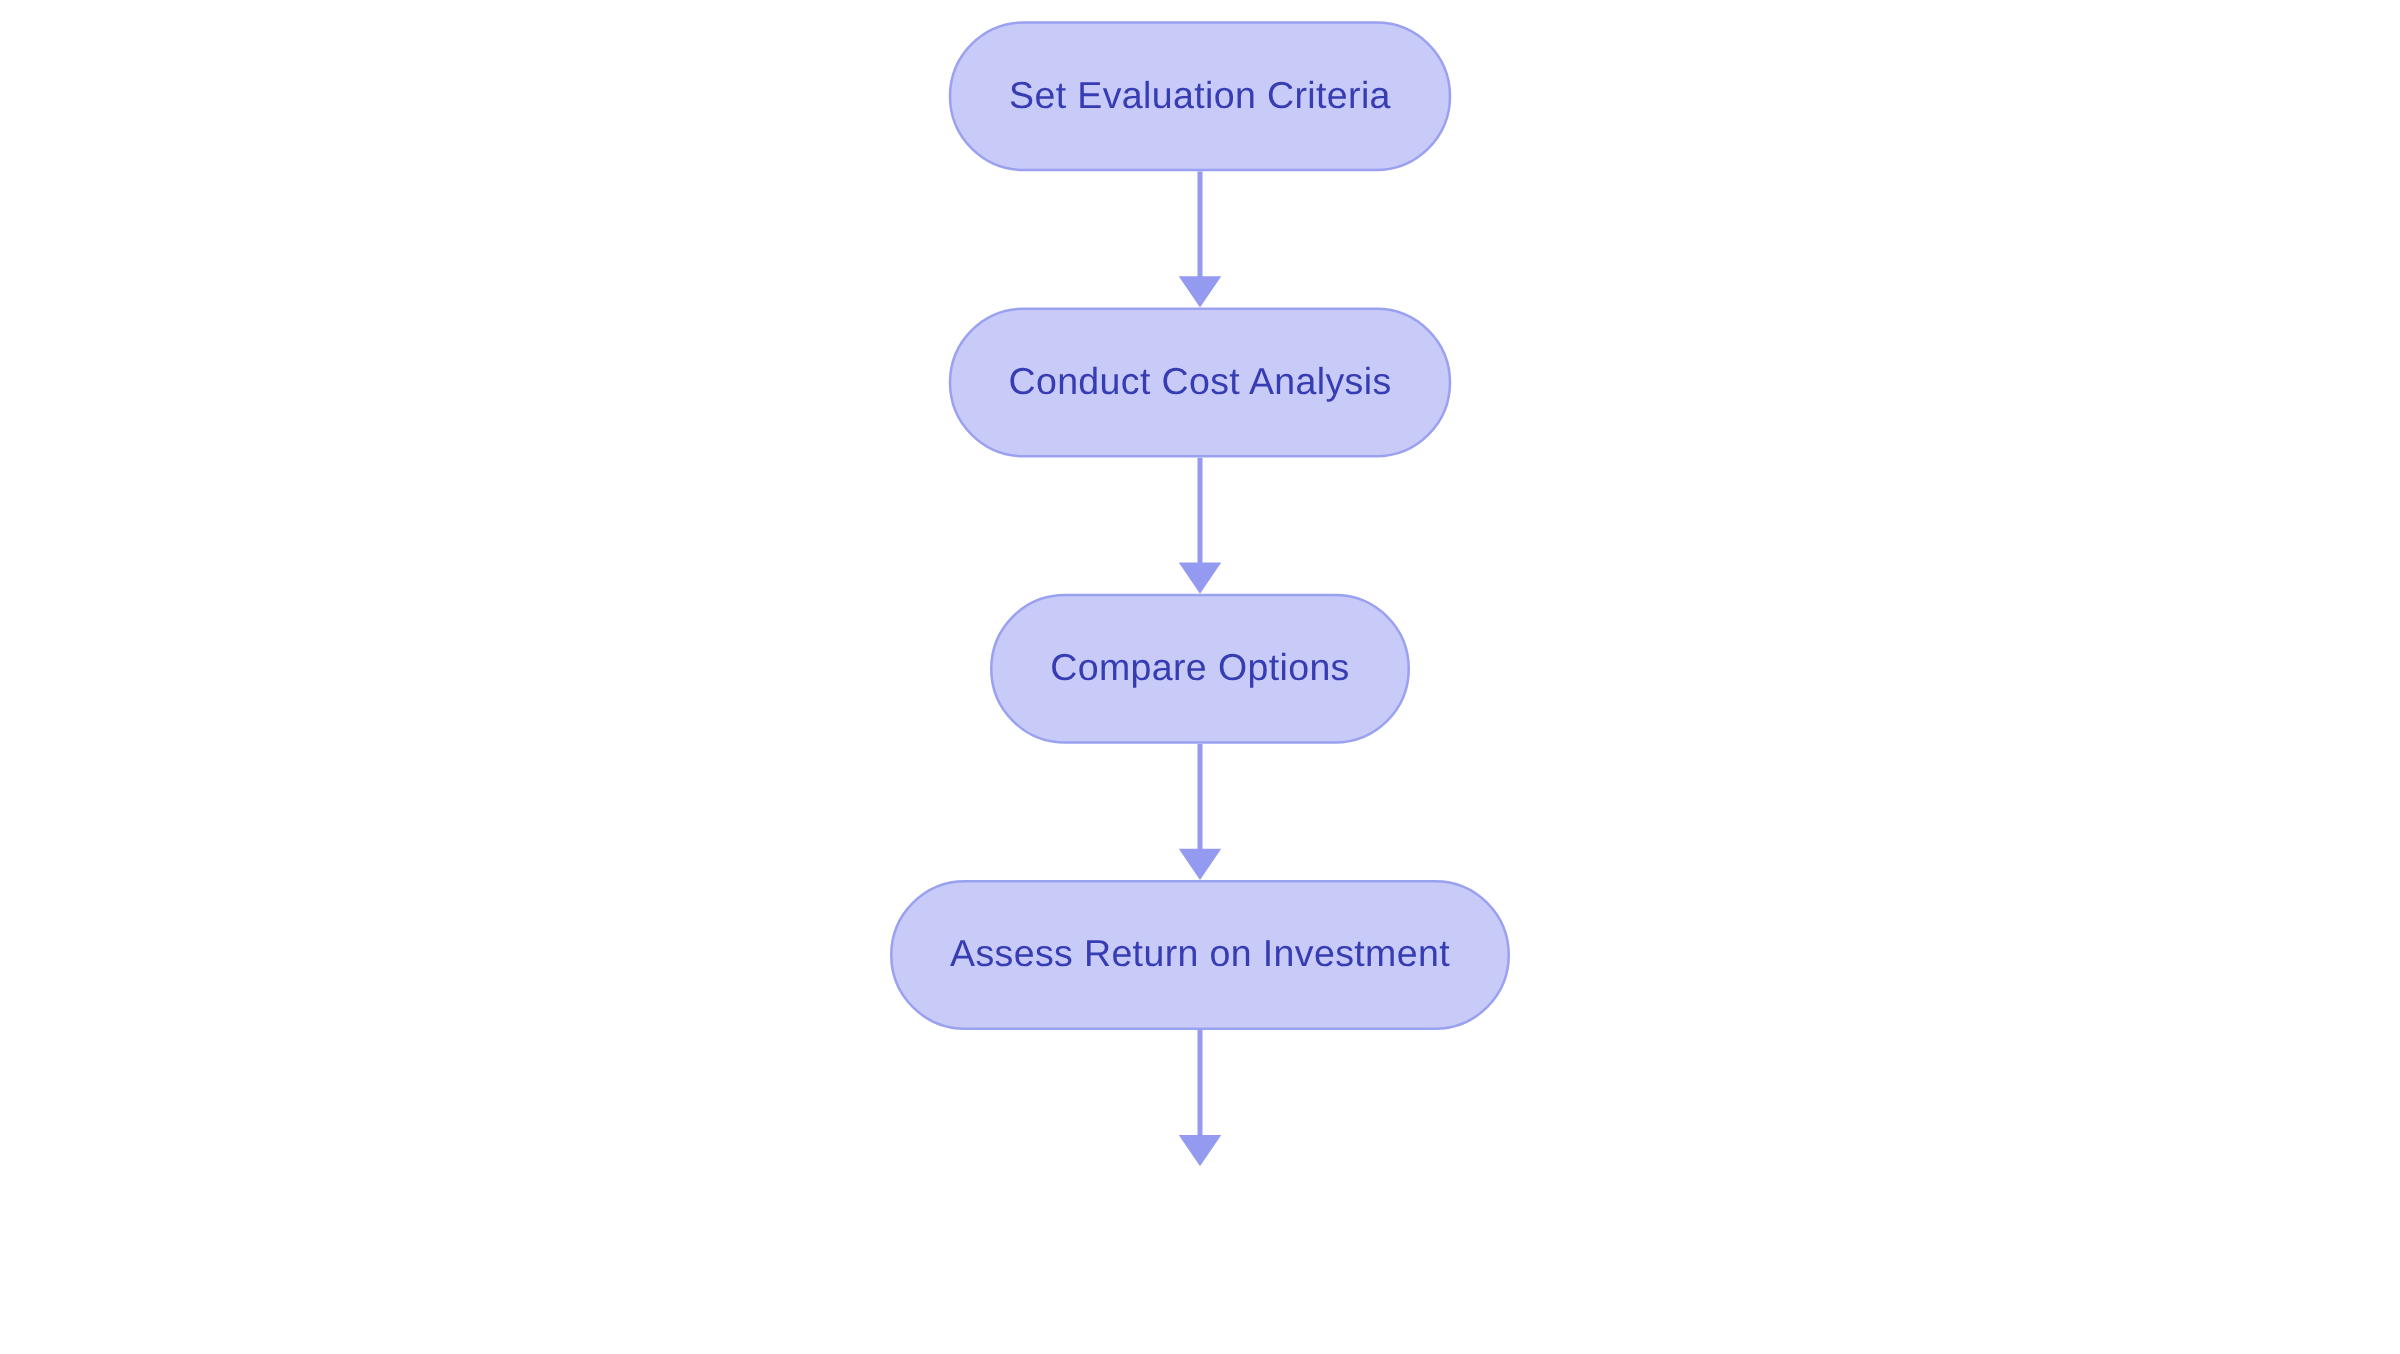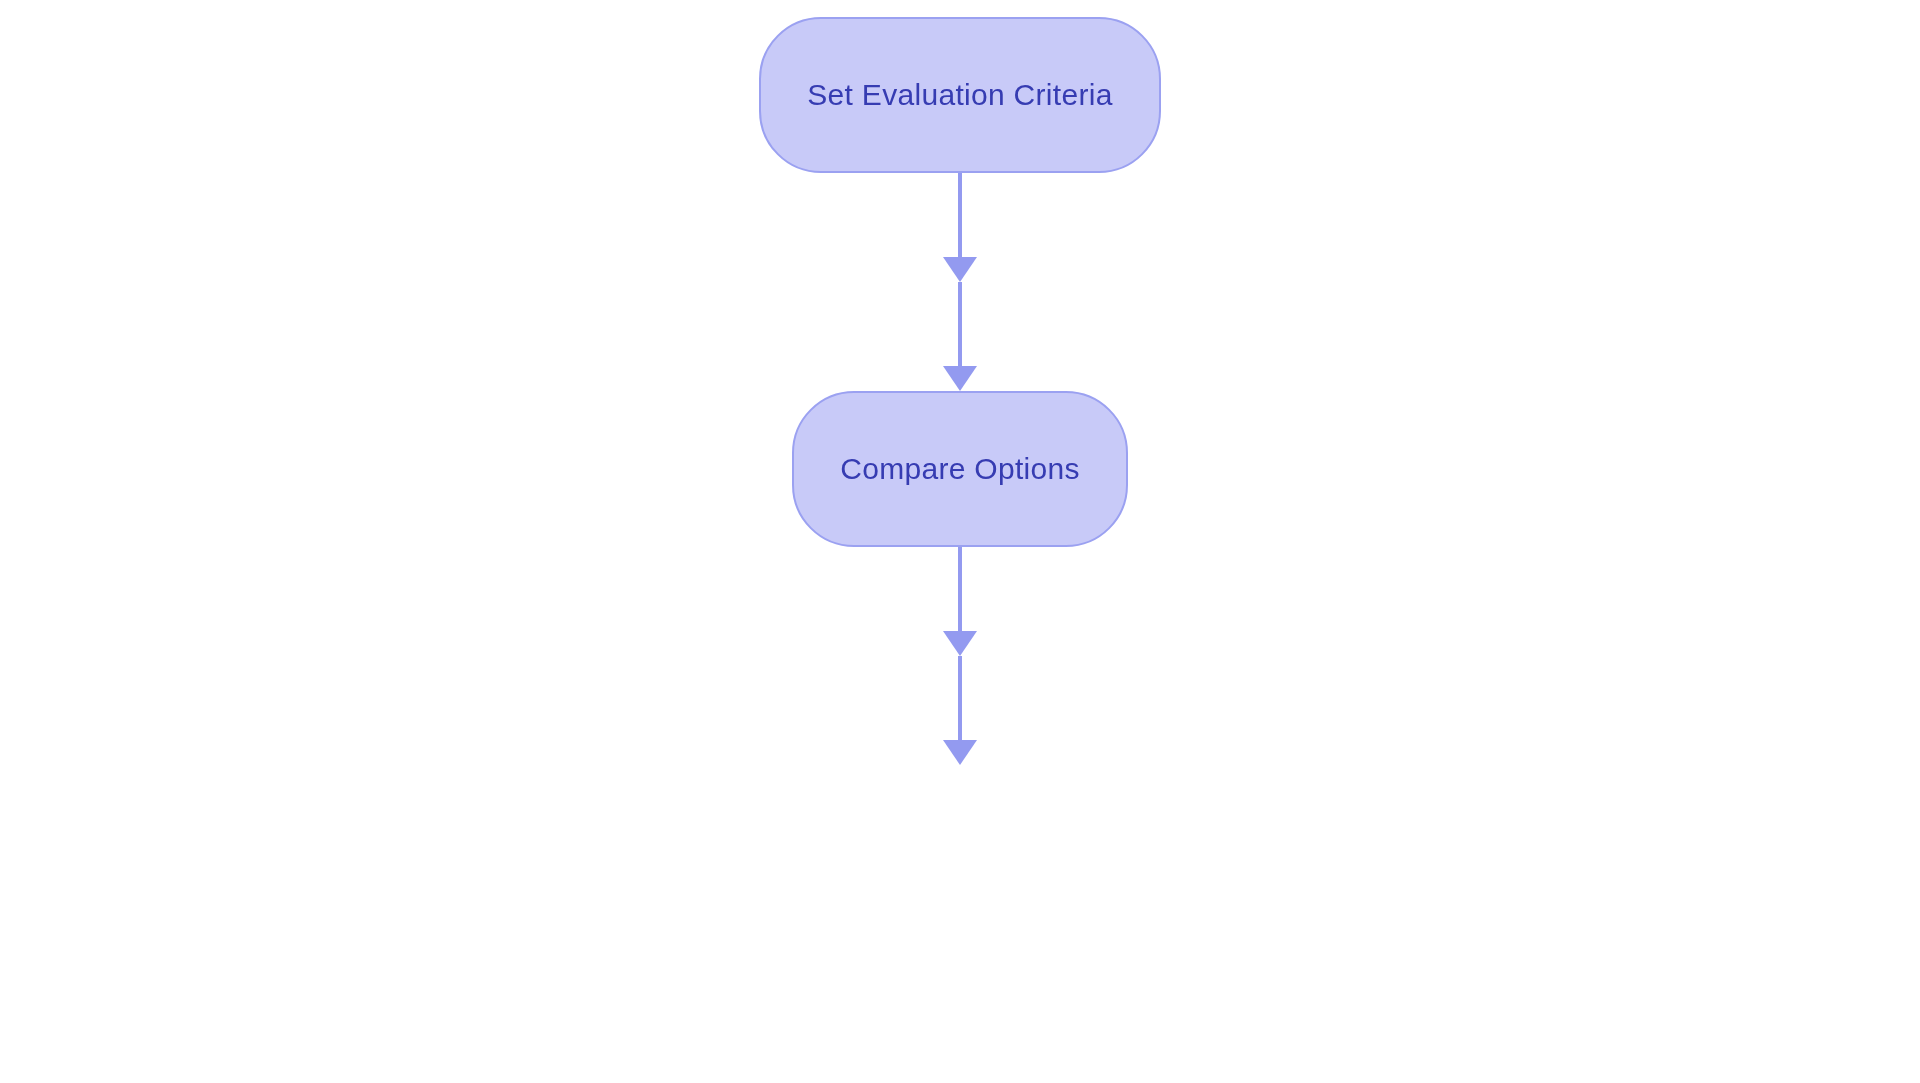--- a/index.html
+++ b/index.html
@@ -21,21 +21,21 @@
     position: relative;
     width: 1920px;
     height: 1083px;
     display: flex;
     flex-direction: column;
     align-items: center;
     padding-top: 17px;
     background: var(--background);
   }
   .node {
-    height: 156px;
+    height: 120px;
     border-radius: 62px;
     background: var(--node_fill);
     border: 2px solid var(--node_border);
     display: flex;
     align-items: center;
     justify-content: flex-start;
     padding: 0 46px;
     white-space: nowrap;
     flex: 0 0 auto;
   }
@@ -59,35 +59,41 @@
 
   <div class="node">
     <span>Set Evaluation Criteria</span>
   </div>
 
   <svg class="arrow" width="34" height="109" viewBox="0 0 34 109">
     <line x1="17" y1="0" x2="17" y2="85"></line>
     <polygon points="0,84 34,84 17,109"></polygon>
   </svg>
 
+  <div class="node">
+    <span>Conduct Cost Analysis</span>
+  </div>
 
   <svg class="arrow" width="34" height="109" viewBox="0 0 34 109">
     <line x1="17" y1="0" x2="17" y2="85"></line>
     <polygon points="0,84 34,84 17,109"></polygon>
   </svg>
 
   <div class="node">
     <span>Compare Options</span>
   </div>
 
   <svg class="arrow" width="34" height="109" viewBox="0 0 34 109">
     <line x1="17" y1="0" x2="17" y2="85"></line>
     <polygon points="0,84 34,84 17,109"></polygon>
   </svg>
 
+  <div class="node">
+    <span>Assess Return on Investment</span>
+  </div>
 
   <svg class="arrow" width="34" height="109" viewBox="0 0 34 109">
     <line x1="17" y1="0" x2="17" y2="85"></line>
     <polygon points="0,84 34,84 17,109"></polygon>
   </svg>
 
 
 </div>
 
 </body></html>

